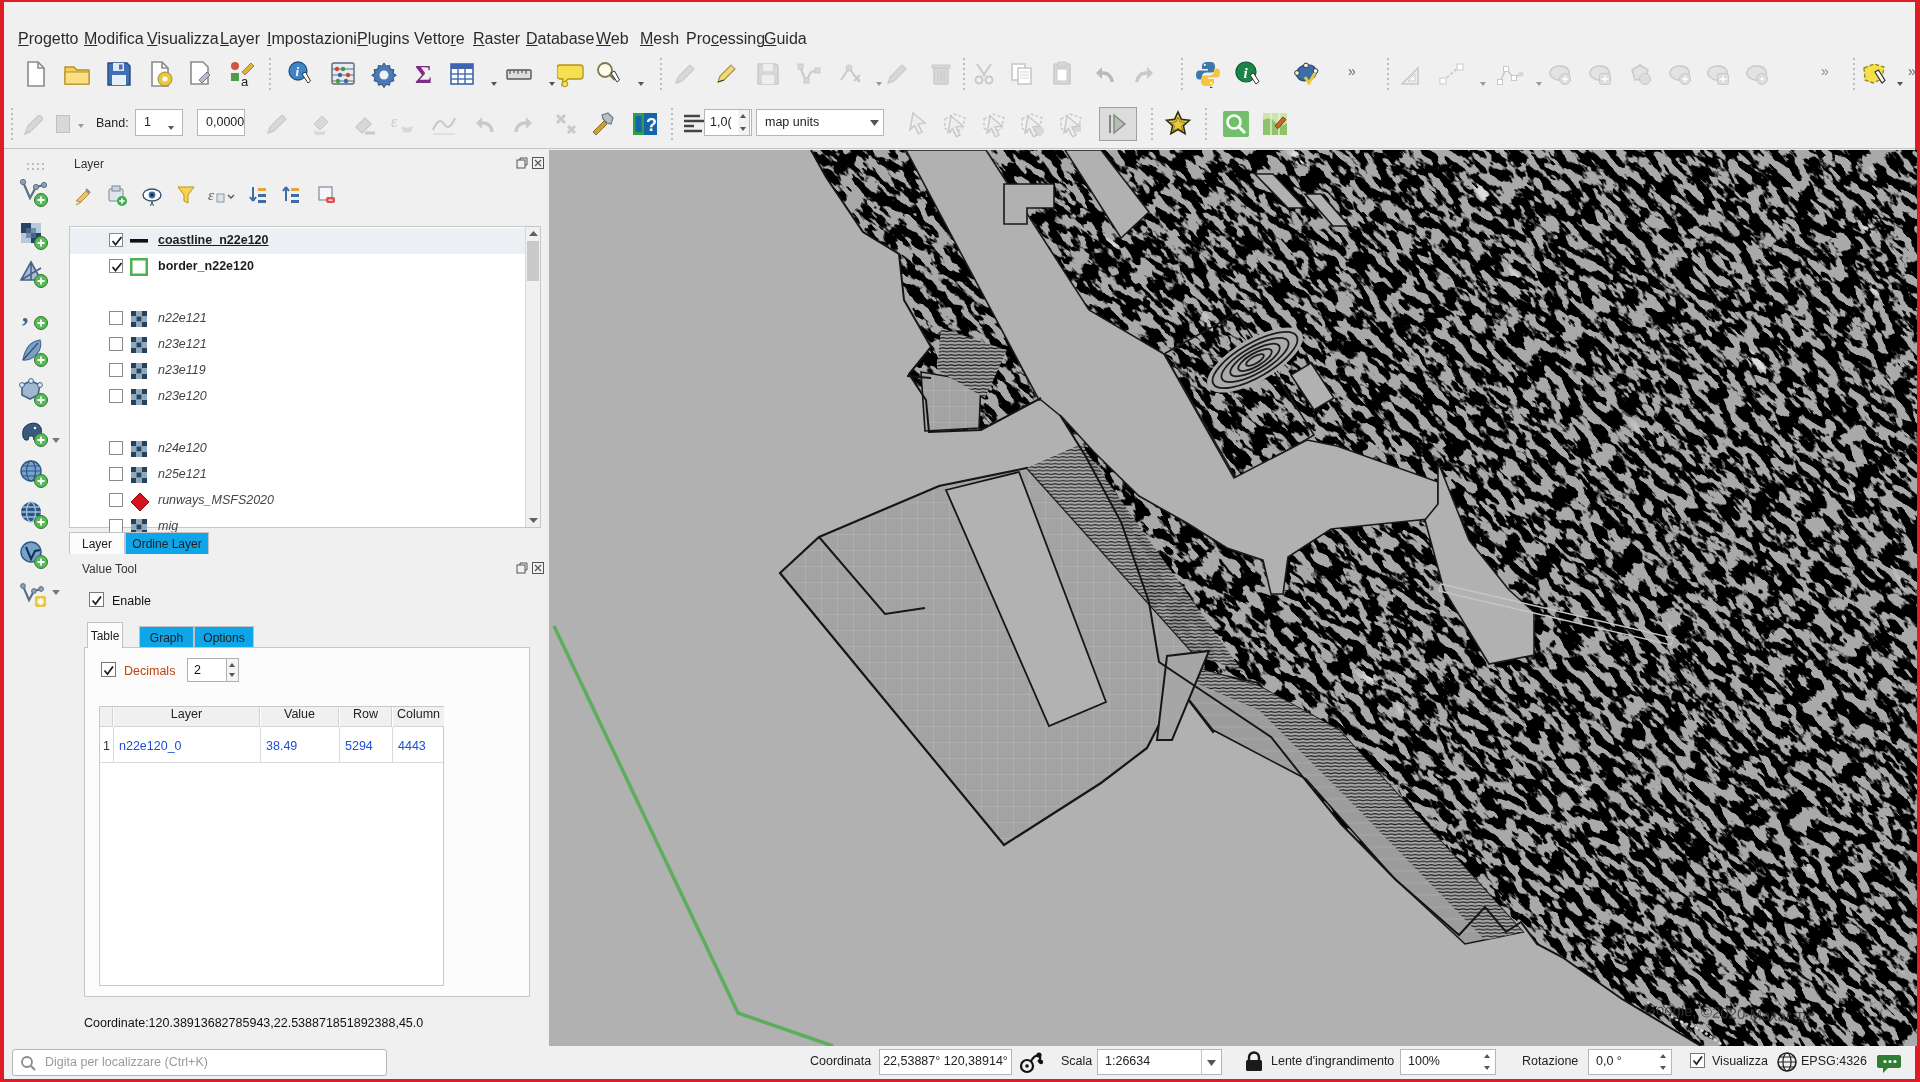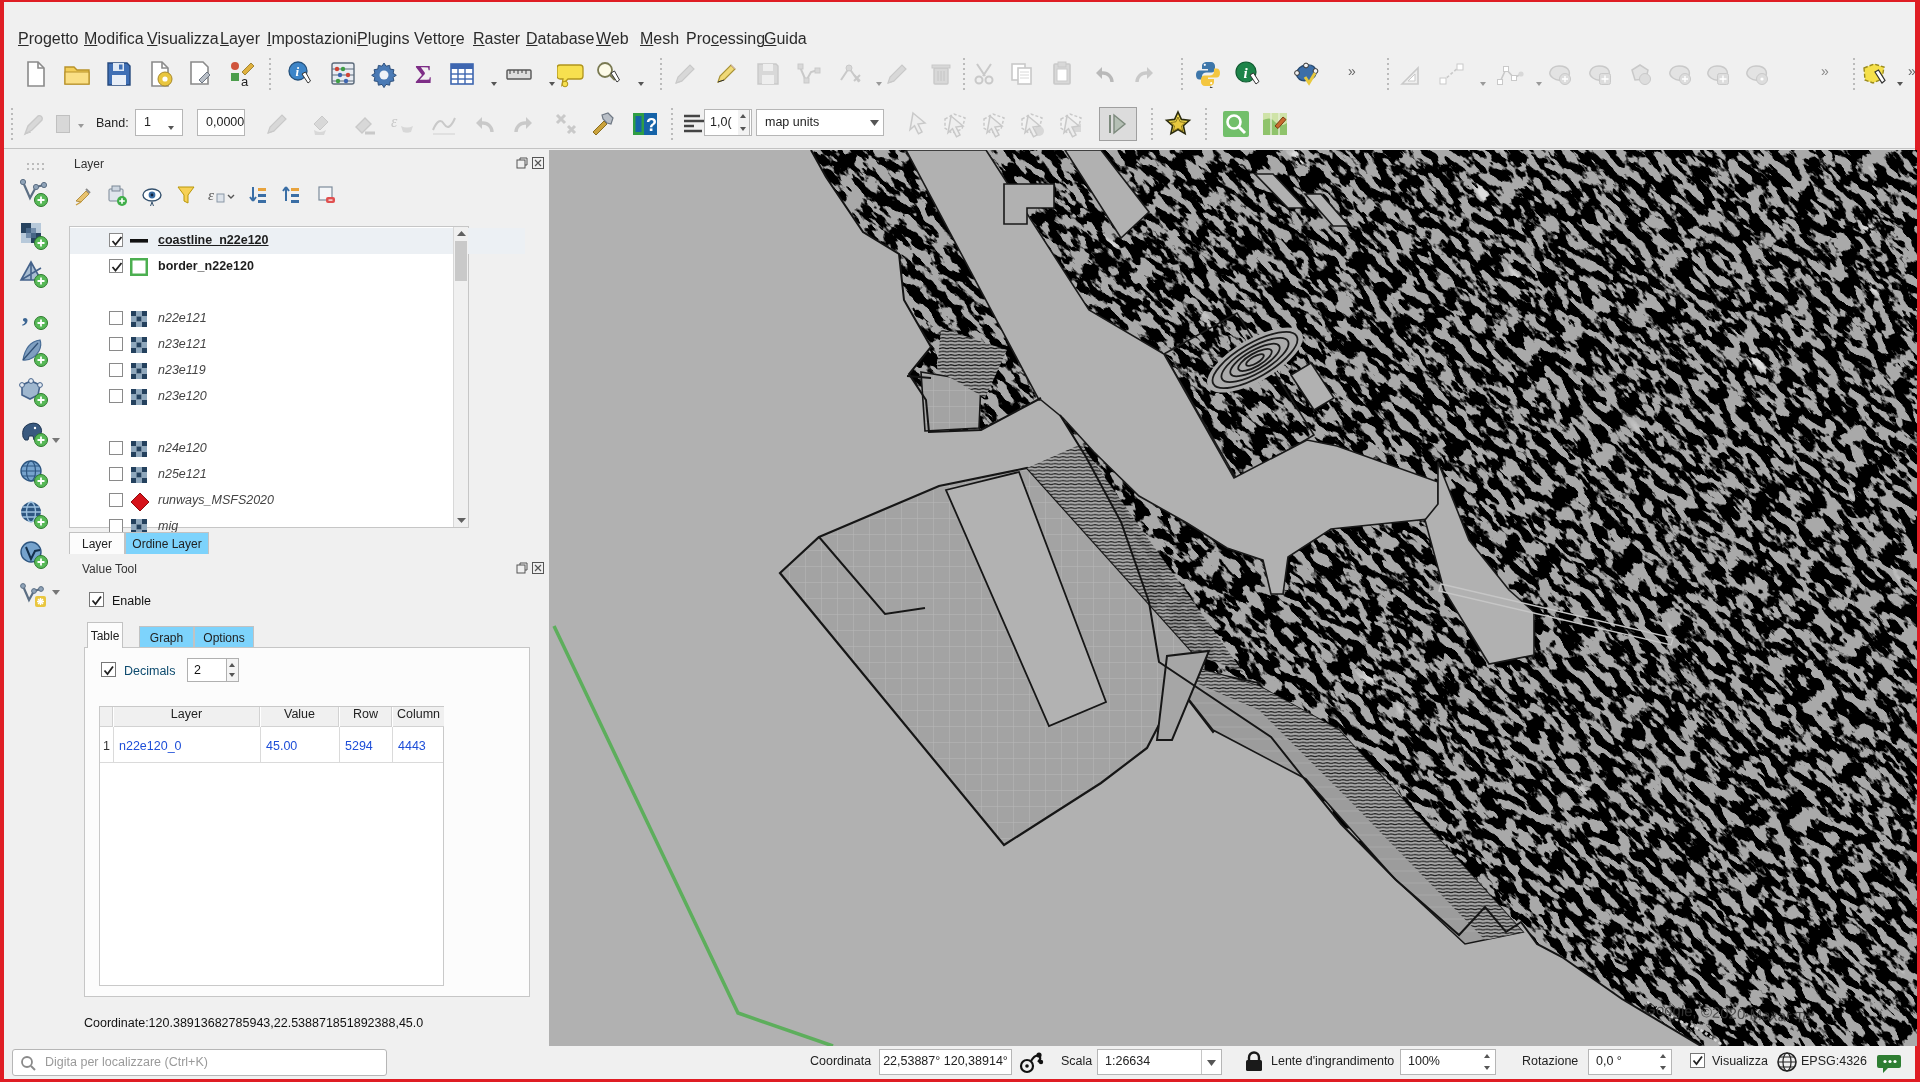--- a/index.html
+++ b/index.html
@@ -20,28 +20,28 @@
   background:radial-gradient(circle 1px at 2px 2px,#bbb 1px,transparent 1.2px); background-size:5px 5px; }
 .drop { position:absolute; top:22px; width:0; height:0; border-left:3.5px solid transparent; border-right:3.5px solid transparent; border-top:4px solid #555; }
 .dropg { border-top-color:#999; }
 .chev { position:absolute; top:14px; font-size:14px; color:#555; letter-spacing:-2px; }
 
 #rail { position:absolute; left:0; top:148px; width:62px; height:896px; background:#f0f0f0; }
 
 #panels { position:absolute; left:62px; top:148px; width:478px; height:896px; background:#f0f0f0; }
 .ptitle { font-size:12px; color:#333; }
 
-#layerlist { position:absolute; left:3px; top:76px; width:400px; height:302px; background:#fff; border:1px solid #c6c6c6; }
+#layerlist { position:absolute; left:3px; top:76px; width:472px; height:302px; background:#fff; border:1px solid #c6c6c6; }
 .lrow { position:absolute; left:0; width:455px; height:26px; font-size:12.5px; color:#1d1d1d; }
 .lrow .cb { position:absolute; left:39px; top:5px; width:14px; height:14px; background:#fff; border:1px solid #8a8a8a; }
 .lrow .sym { position:absolute; left:60px; top:4px; width:18px; height:18px; }
 .lrow .txt { position:absolute; left:88px; top:5px; }
 .itxt { font-style:italic; color:#444; }
 
-.tab { position:absolute; height:22px; font-size:12px; color:#222; background:#7dd3fc; border:1px solid #c2c2c2; border-bottom:none; text-align:center; }
+.tab { position:absolute; height:22px; font-size:12px; color:#222; background:#0ea5e9; border:1px solid #c2c2c2; border-bottom:none; text-align:center; }
 .tabactive { background:#fcfcfc; }
 
 #vtable { position:absolute; border:1px solid #c9c9c9; background:#fff; }
 #vtable .hd { position:absolute; top:0; height:20px; background:#f0f0f0; border-right:1px solid #d2d2d2; border-bottom:1px solid #d2d2d2; font-size:12.5px; color:#222; text-align:center; }
 #vtable .cell { position:absolute; font-size:12.5px; color:#1d4ed8; }
 
 #statusbar { position:absolute; left:0; top:1044px; width:100%; height:33px; background:#f0f0f0; font-size:12.5px; color:#222; }
 .sbox { position:absolute; background:#fff; border:1px solid #b6b6b6; font-size:12.5px; color:#222; }
 .spin { position:absolute; width:12px; }
 .spin:before { content:""; position:absolute; left:2px; top:4px; border-left:3.5px solid transparent; border-right:3.5px solid transparent; border-bottom:4px solid #555; }
@@ -721,35 +721,35 @@
 
   <div class="tab tabactive" style="left:21px;top:472px;width:36px;height:26px;line-height:26px;z-index:3">Table</div>
   <div class="tab" style="left:73px;top:476px;width:55px;height:22px;line-height:22px">Graph</div>
   <div class="tab" style="left:128px;top:476px;width:60px;height:22px;line-height:22px">Options</div>
   <div style="position:absolute;left:18px;top:497px;width:446px;height:350px;background:#fcfcfc;border:1px solid #c6c6c6;z-index:2">
     <div style="position:absolute;left:16px;top:14px;width:15px;height:15px;border:1px solid #777;background:#fff">
       <svg width="13" height="13">
             <path d="M2.5 6.5 l3 3.5 L11 2.5" fill="none" stroke="#222" stroke-width="1.8"></path>
           </svg>
     </div>
-    <div style="position:absolute;left:39px;top:16px;font-size:12.5px;color:#0c4a6e">Decimals</div>
+    <div style="position:absolute;left:39px;top:16px;font-size:12.5px;color:#c2410c">Decimals</div>
     <div style="position:absolute;left:102px;top:10px;width:40px;height:24px;background:#fff;border:1px solid #b0b0b0;font-size:12.5px;color:#111">
           <span style="position:absolute;left:6px;top:4px">2</span>
         </div>
     <div class="spin" style="left:142px;top:10px;height:24px;border:1px solid #b0b0b0;border-left:none;background:#f4f4f4"></div>
 
     <div id="vtable" style="left:14px;top:58px;width:345px;height:280px">
       <div class="hd" style="left:0;width:13px"></div>
       <div class="hd" style="left:14px;width:146px">Layer</div>
       <div class="hd" style="left:161px;width:78px">Value</div>
       <div class="hd" style="left:240px;width:52px">Row</div>
       <div class="hd" style="left:293px;width:51px;border-right:none">Column</div>
       <div class="cell" style="left:3px;top:32px;color:#333">1</div>
       <div class="cell" style="left:19px;top:32px">n22e120_0</div>
-      <div class="cell" style="left:166px;top:32px">45.00</div>
+      <div class="cell" style="left:166px;top:32px">38.49</div>
       <div class="cell" style="left:245px;top:32px">5294</div>
       <div class="cell" style="left:298px;top:32px">4443</div>
       <div style="position:absolute;left:0;top:20px;width:100%;height:36px;border-bottom:1px solid #dadada"></div>
       <div style="position:absolute;left:13px;top:20px;width:1px;height:36px;background:#dadada"></div>
       <div style="position:absolute;left:160px;top:20px;width:1px;height:36px;background:#dadada"></div>
       <div style="position:absolute;left:239px;top:20px;width:1px;height:36px;background:#dadada"></div>
       <div style="position:absolute;left:292px;top:20px;width:1px;height:36px;background:#dadada"></div>
     </div>
   </div>
   <div style="position:absolute;left:18px;top:866px;font-size:12.5px;color:#111">Coordinate:120.38913682785943,22.538871851892388,45.0</div>

